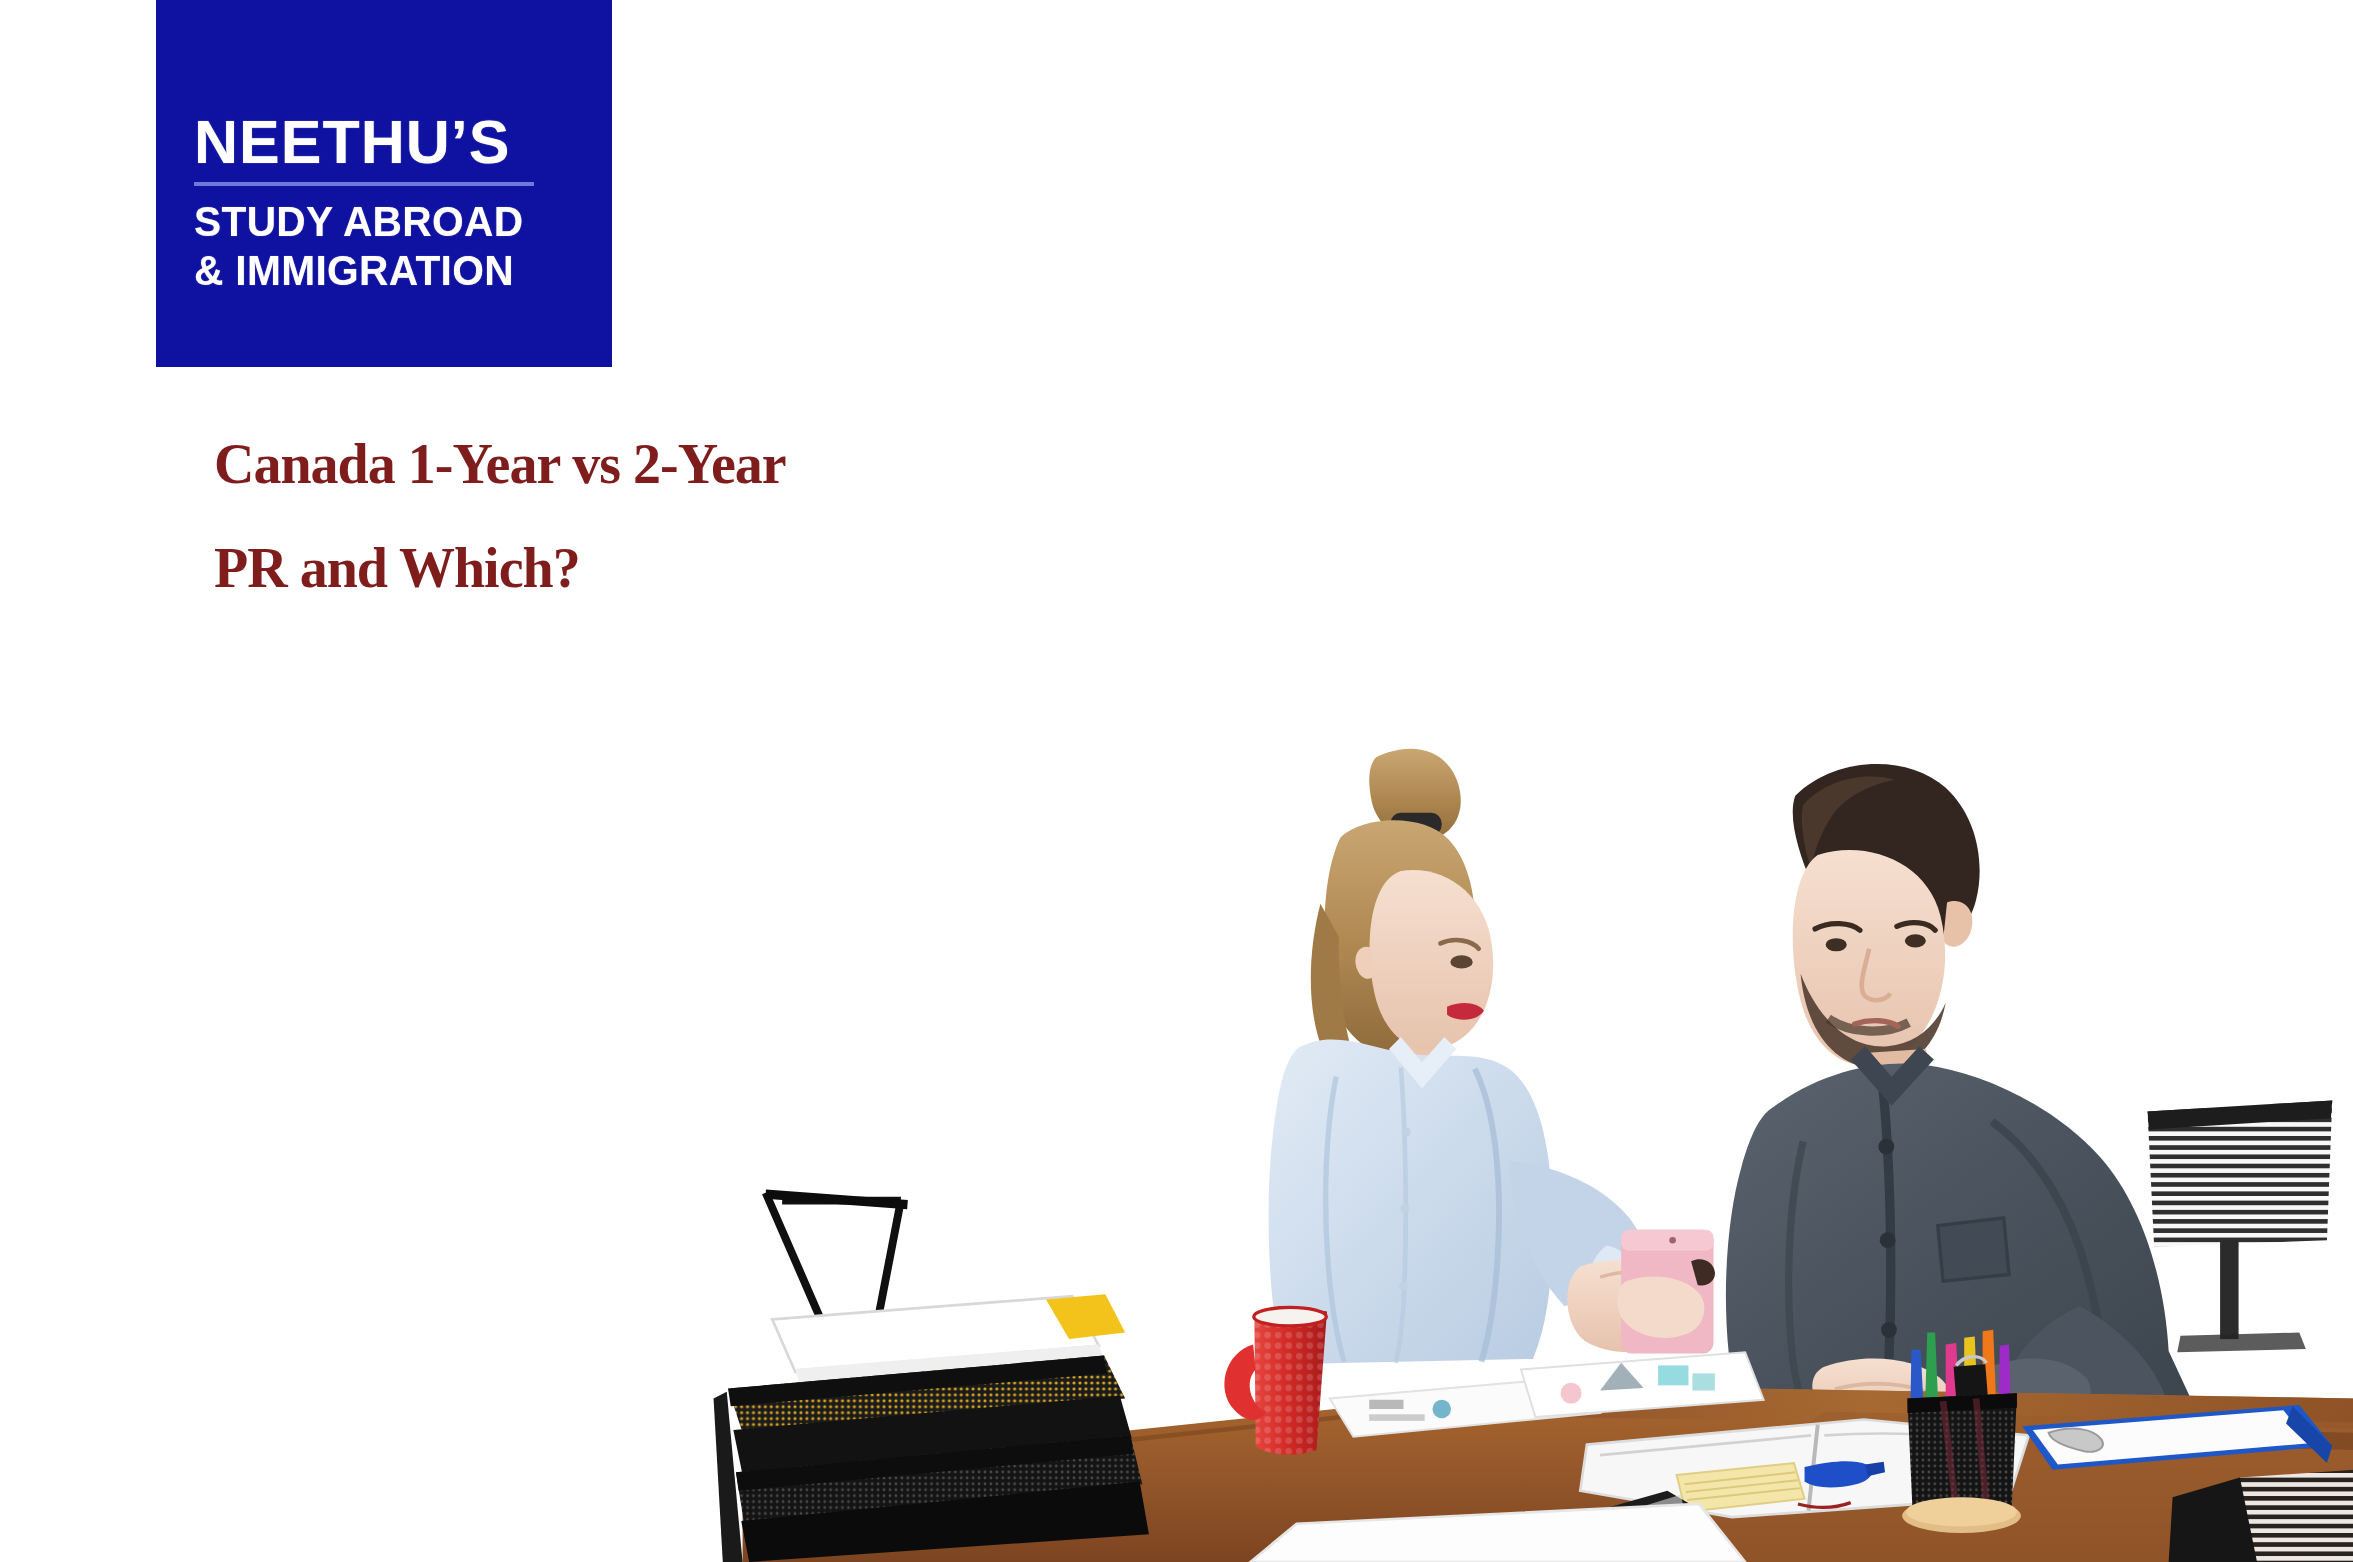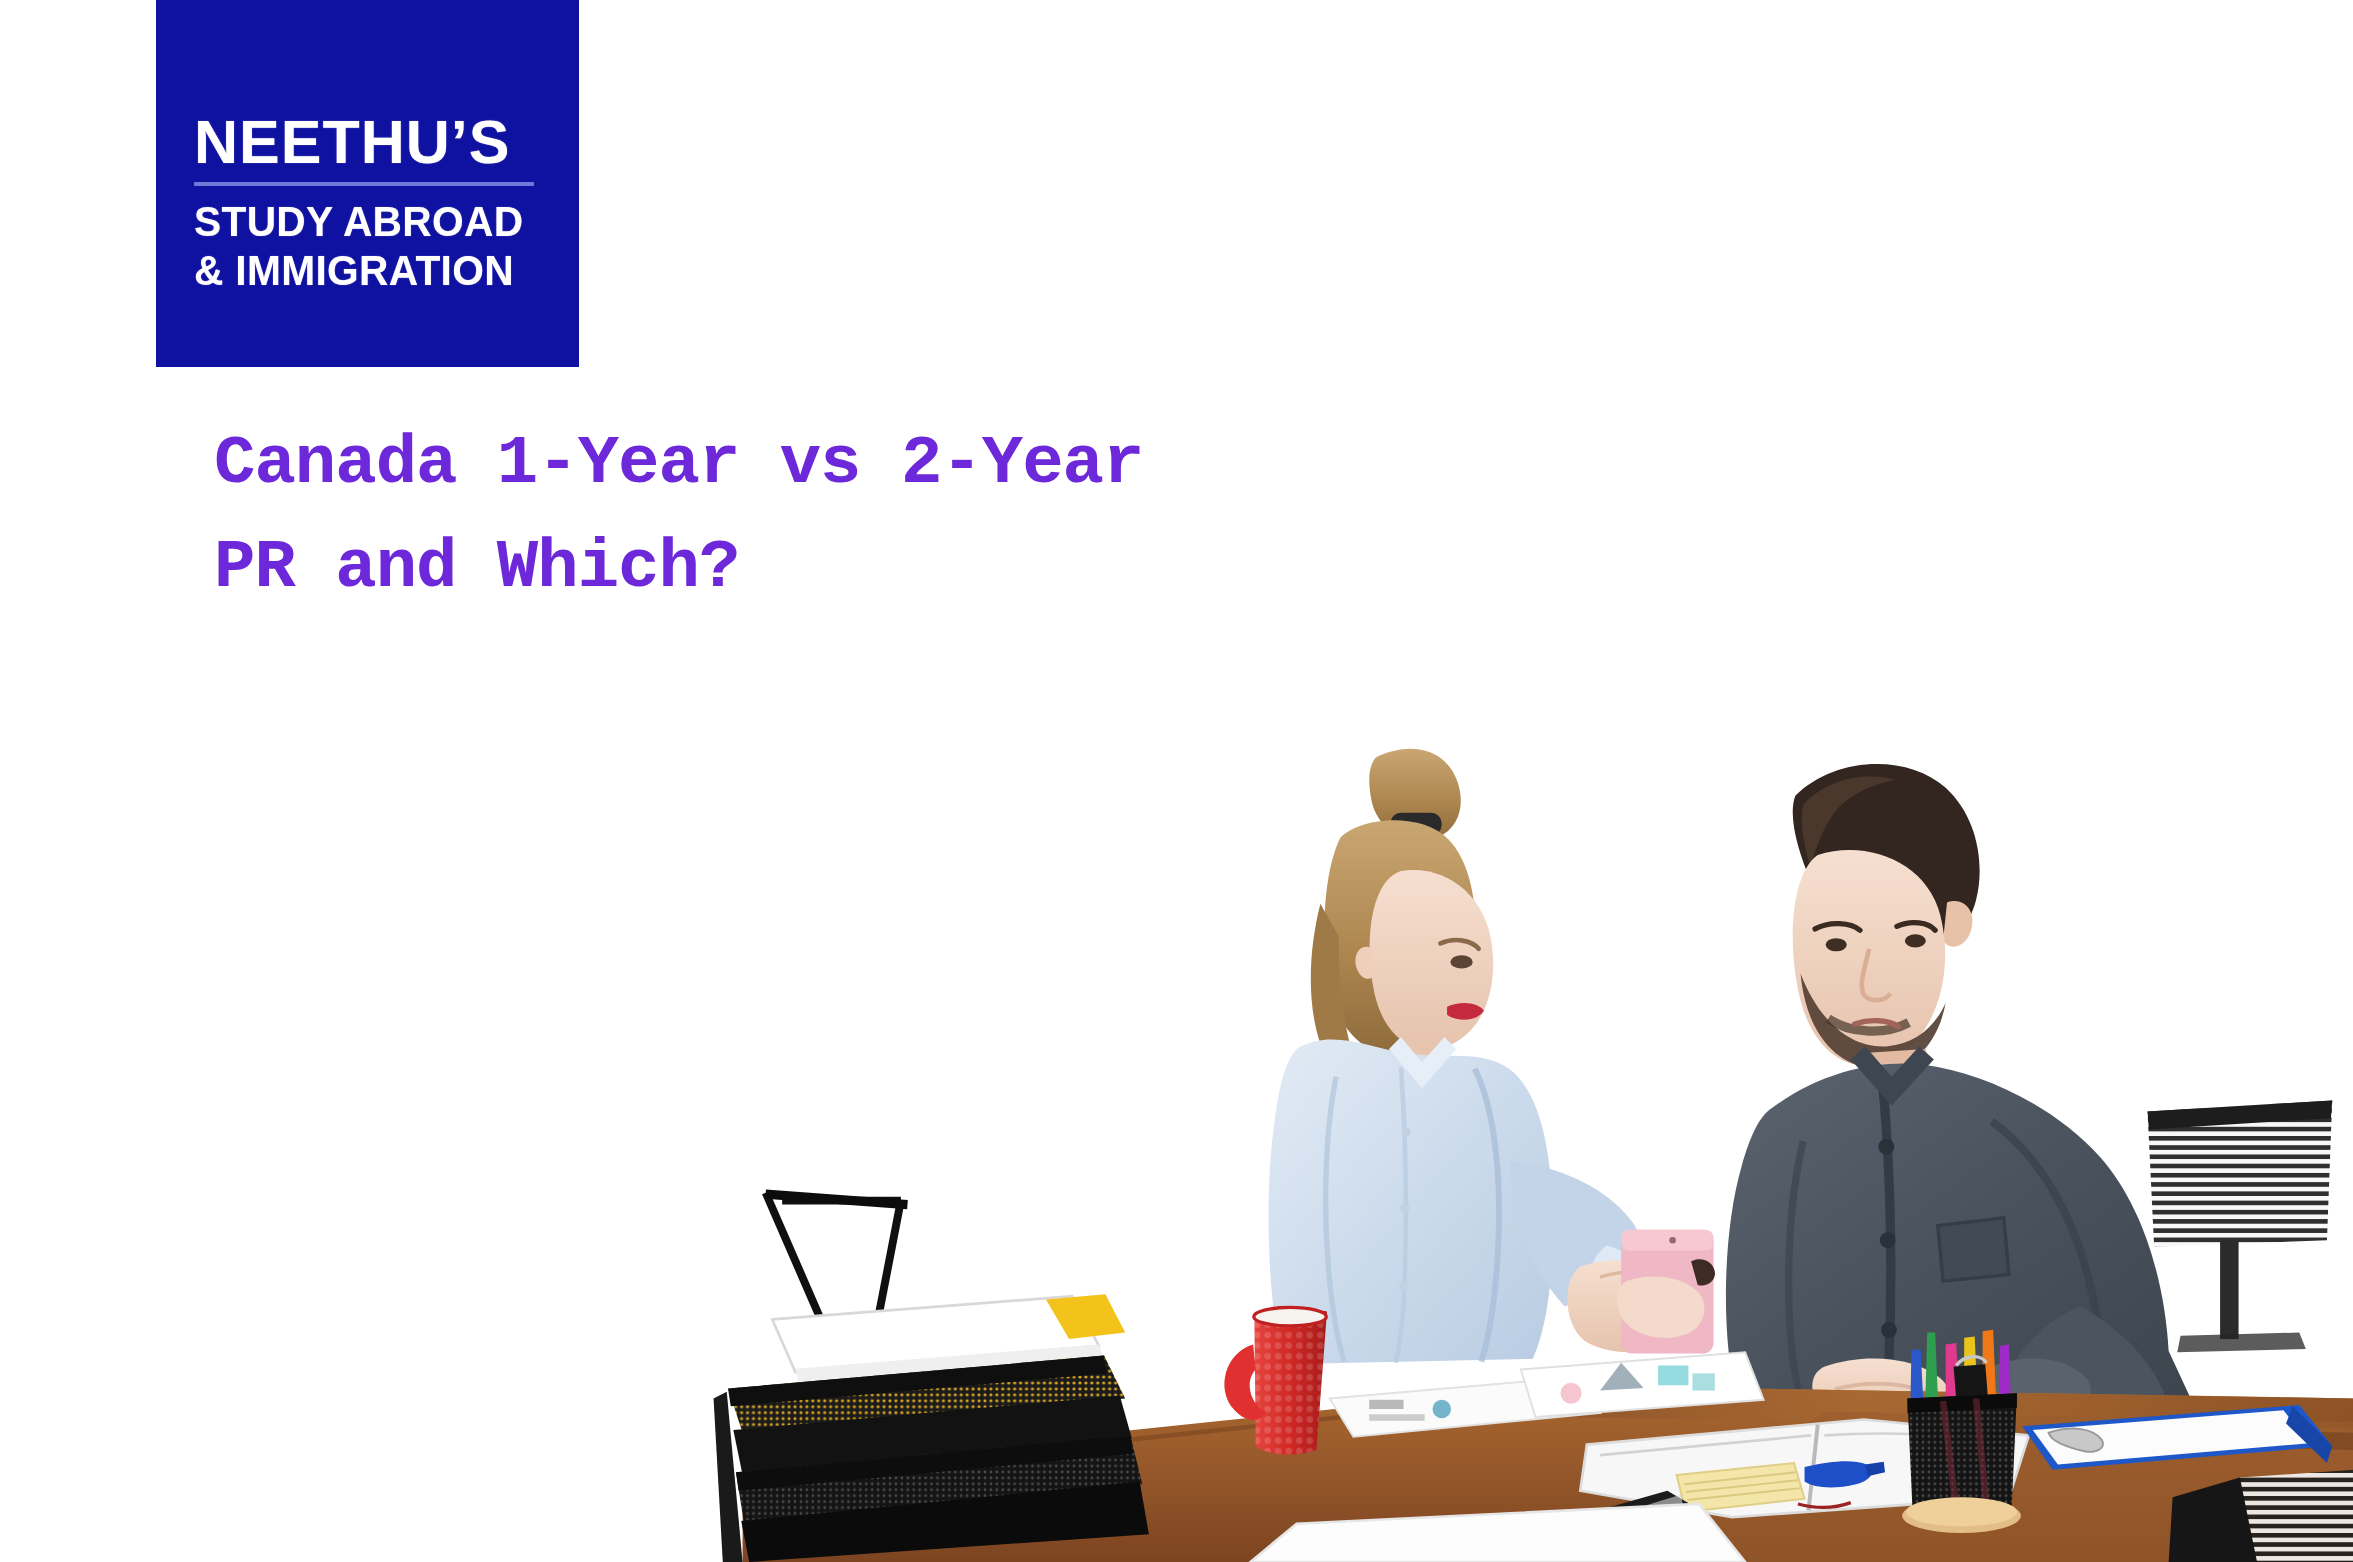--- a/index.html
+++ b/index.html
@@ -24,21 +24,21 @@
     height: 1562px;
     background: #ffffff;
     overflow: hidden;
   }
 
   
   #logo {
     position: absolute;
     left: 156px;
     top: 0px;
-    width: 423px;
+    width: 456px;
     height: 367px;
     background: #0F11A0;
     box-sizing: border-box;
   }
   #logo-inner {
     position: absolute;
     left: 38px;
     top: 109px;
     width: 343px;
     height: 198px;
@@ -74,26 +74,26 @@
   }
 
   
   #headline {
     position: absolute;
     left: 214px;
     top: 412px;
     width: 1517px;
   }
   .head-line {
-    font-family: Liberation Mono, monospace;
+    font-family: Liberation Serif, serif;
     font-weight: 700;
-    font-size: 69px;
+    font-size: 56px;
     line-height: 104px;
     letter-spacing: -1px;
-    color: #6d28d9;
+    color: #7f1d1d;
     white-space: nowrap;
   }
 
   
   #photo {
     position: absolute;
     left: 703px;
     top: 739px;
     width: 1651px;
     height: 823px;

